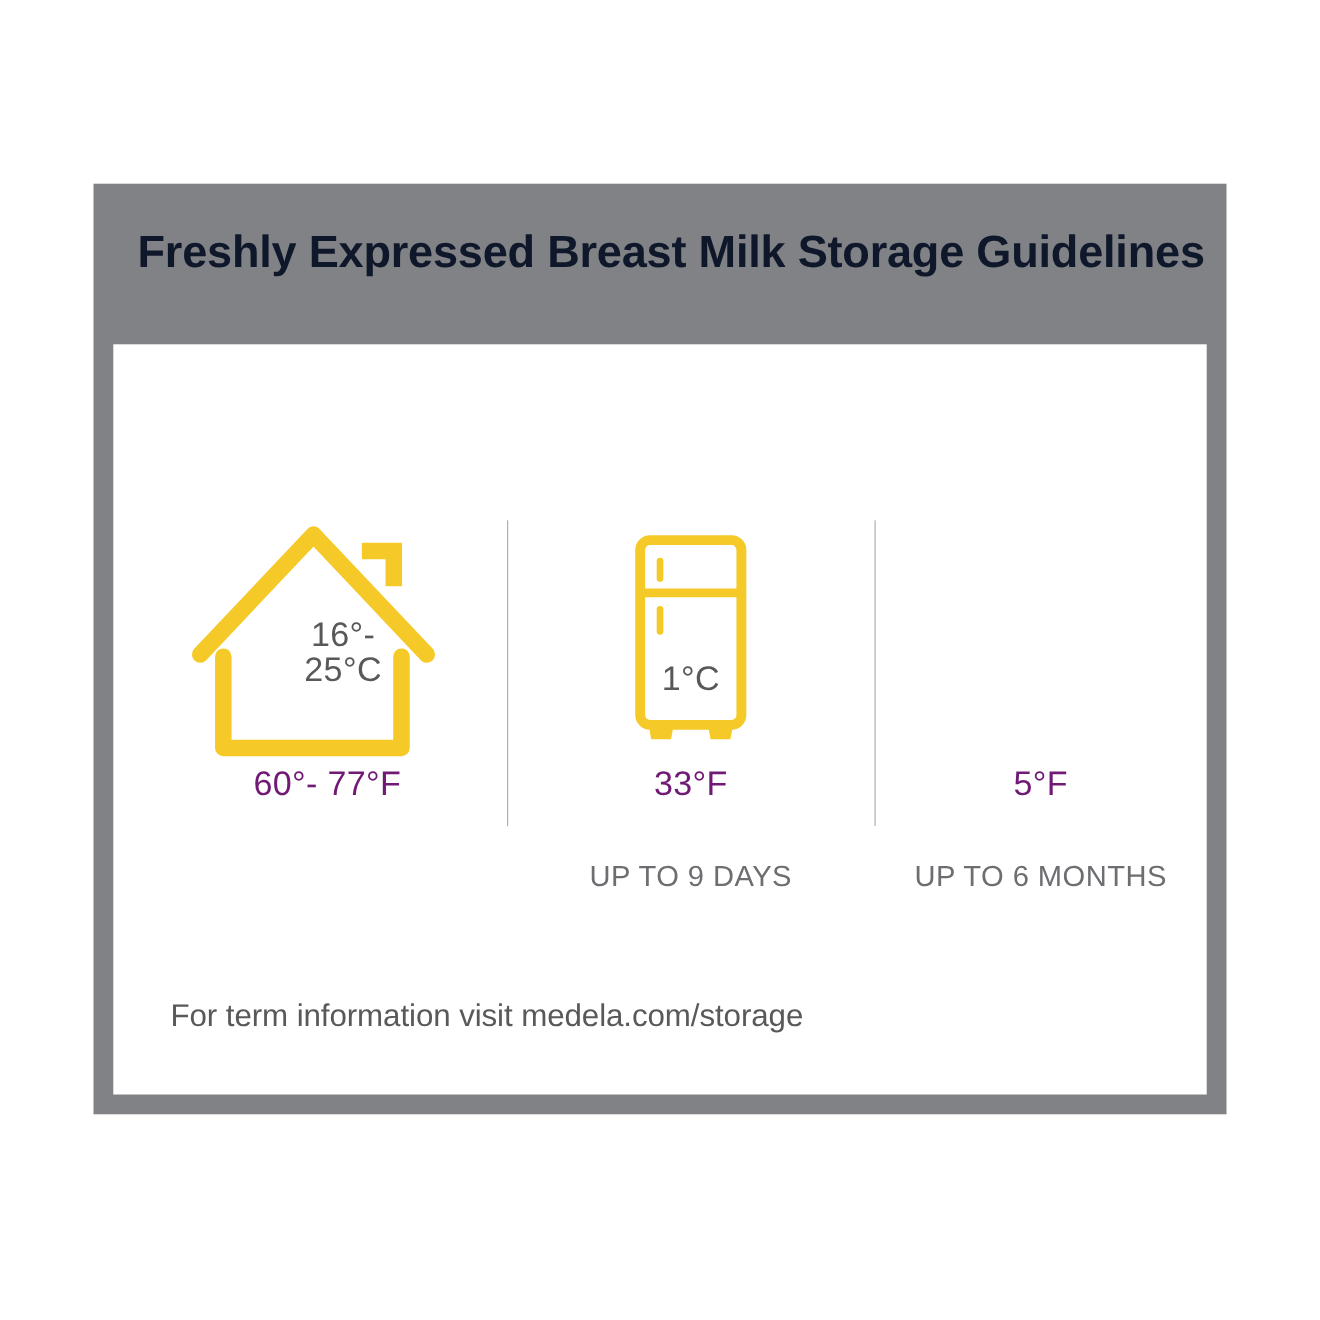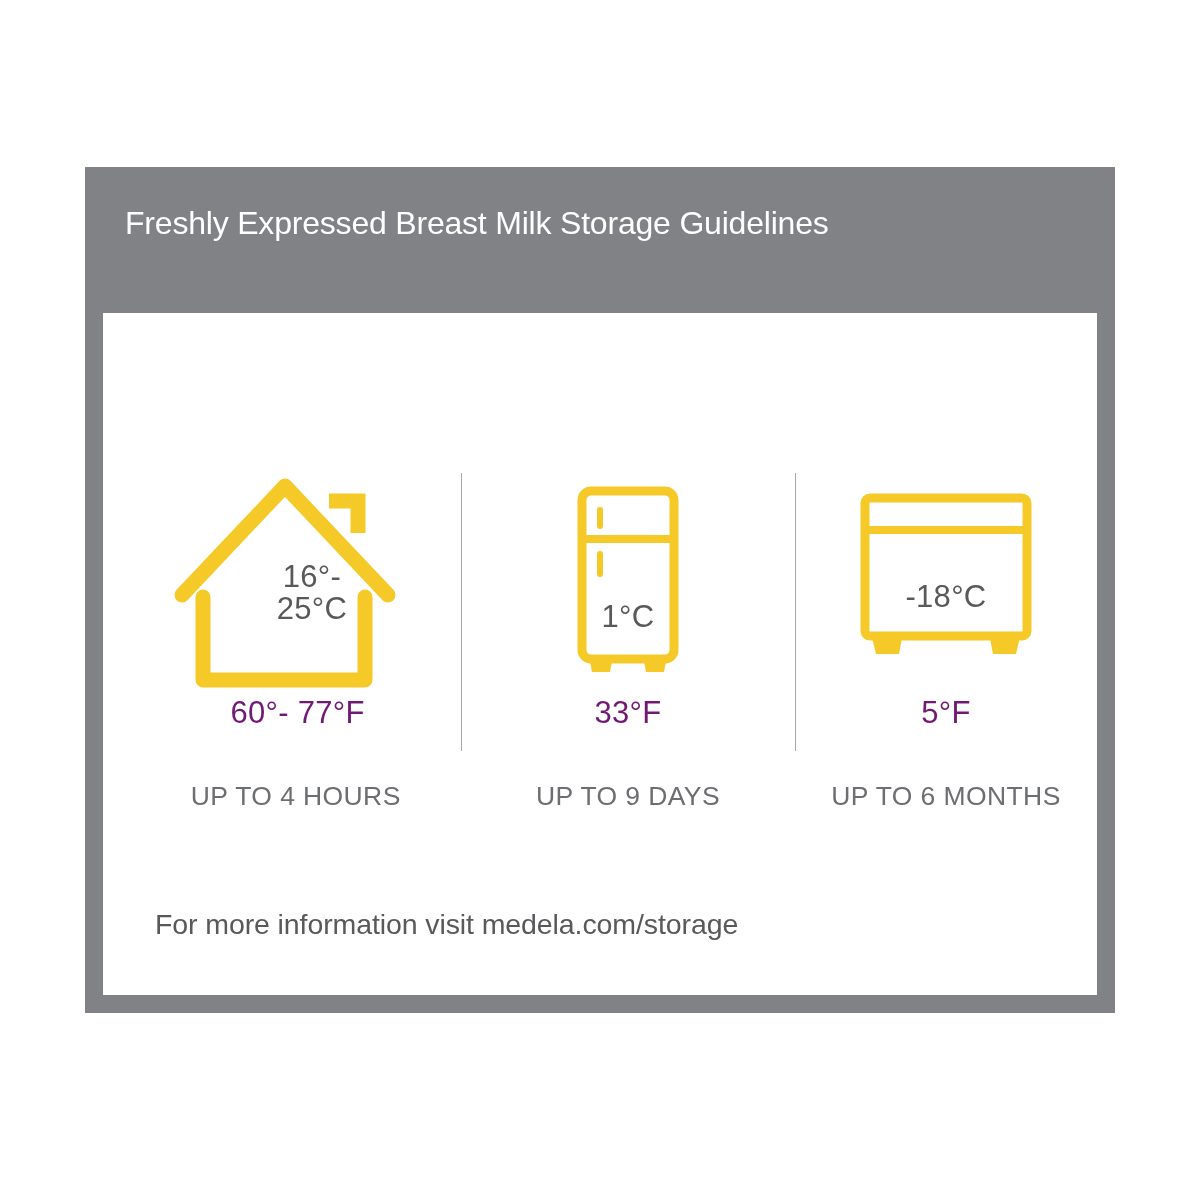--- a/index.html
+++ b/index.html
@@ -26,23 +26,23 @@
   }
 
   
   #card-header {
     position: absolute;
     left: 40px;
     top: 38px;
     right: 30px;
   }
   #header-title {
-    color: #ffffff;
-    font-size: 32px;
-    font-weight: normal;
+    color: #0f172a;
+    font-size: 41px;
+    font-weight: bold;
     letter-spacing: -0.2px;
     line-height: 1.18;
     white-space: nowrap;
   }
   #header-subtitle {
     color: #ffffff;
     font-size: 24.5px;
     font-weight: bold;
     letter-spacing: -0.1px;
     line-height: 1.2;
@@ -184,21 +184,20 @@
 
               <path d="M157 28 L186 28 L186 60" fill="none" stroke="#F5C927" stroke-width="15" stroke-linecap="butt" stroke-linejoin="miter"></path>
 
               <path d="M31 124 L31 207 L193 207 L193 124" fill="none" stroke="#F5C927" stroke-width="15" stroke-linecap="round" stroke-linejoin="round"></path>
             </svg>
           </div>
           <div class="temp-c" id="temp-c-room">16°-
 25°C</div>
         </div>
         <div class="temp-f" id="temp-f-room">60°- 77°F</div>
-        <div class="duration-label" id="duration-room">UP TO 4 HOURS</div>
       </div>
 
       <div class="storage-column" id="column-fridge">
         <div class="icon-stage">
           <div class="icon-wrap">
             <svg width="122" height="215" viewBox="0 0 122 215">
 
               <path d="M22 183 L46 183 L43 199 L25 199 Z" fill="#F5C927"></path>
               <path d="M76 183 L100 183 L97 199 L79 199 Z" fill="#F5C927"></path>
 
@@ -210,36 +209,22 @@
               <rect x="30" y="78" width="6" height="26" rx="3" fill="#F5C927"></rect>
             </svg>
           </div>
           <div class="temp-c" id="temp-c-fridge">1°C</div>
         </div>
         <div class="temp-f">33°F</div>
         <div class="duration-label">UP TO 9 DAYS</div>
       </div>
 
       <div class="storage-column" id="column-freezer">
-        <div class="icon-stage">
-          <div class="icon-wrap">
-            <svg width="190" height="215" viewBox="0 0 190 215">
-
-              <path d="M20 160 L52 160 L48 181 L25 181 Z" fill="#F5C927"></path>
-              <path d="M138 160 L170 160 L165 181 L142 181 Z" fill="#F5C927"></path>
-
-              <rect x="14" y="25" width="162" height="138" rx="5" ry="5" fill="#ffffff" stroke="#F5C927" stroke-width="9"></rect>
-
-              <line x1="18" y1="57" x2="172" y2="57" stroke="#F5C927" stroke-width="8" stroke-linecap="butt"></line>
-            </svg>
-          </div>
-          <div class="temp-c" id="temp-c-freezer">-18°C</div>
-        </div>
         <div class="temp-f">5°F</div>
         <div class="duration-label">UP TO 6 MONTHS</div>
       </div>
 
     </div>
 
-    <div id="card-footer">For more information visit medela.com/storage</div>
+    <div id="card-footer">For term information visit medela.com/storage</div>
 
   </div>
 </div>
 
 </body></html>

